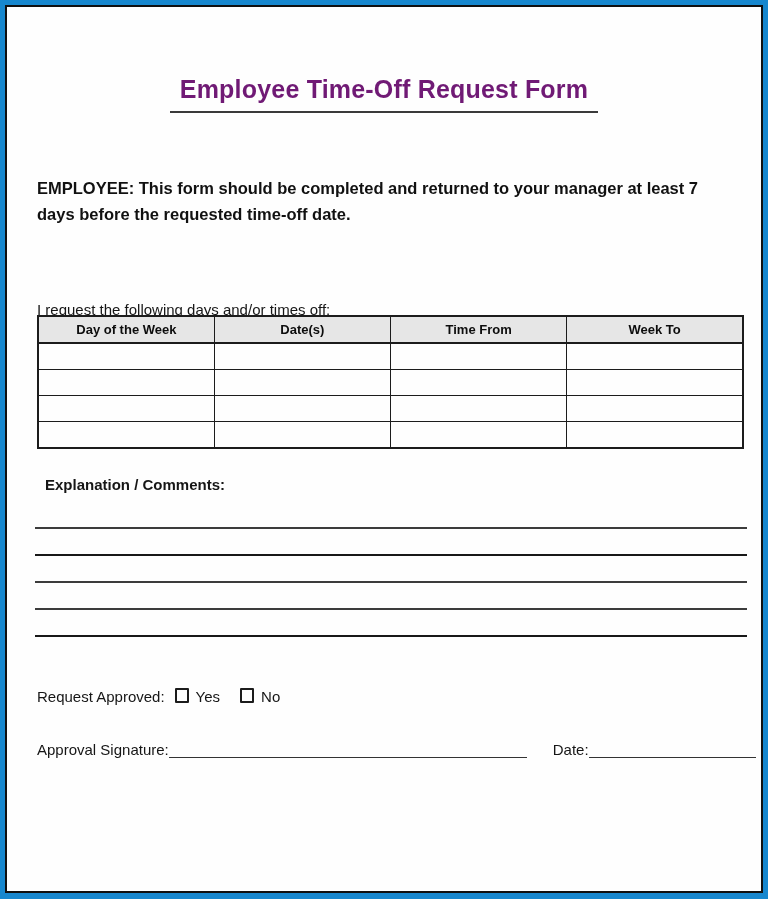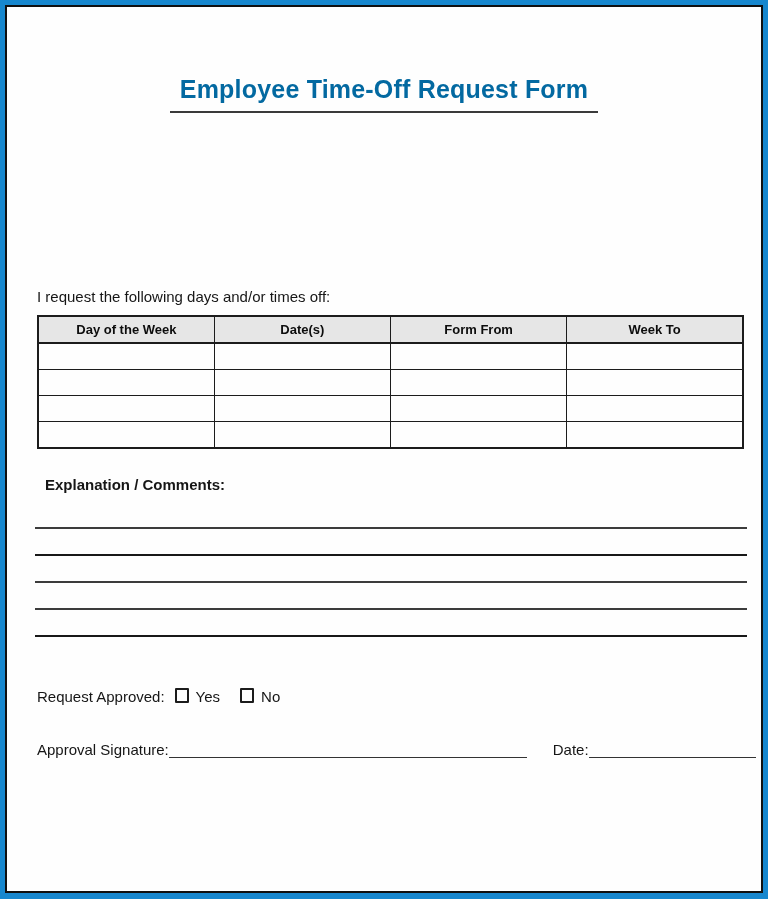--- a/index.html
+++ b/index.html
@@ -27,21 +27,21 @@
     top: 68px;
     left: 0;
     width: 100%;
     text-align: center;
   }
   .title {
     display: inline-block;
     margin: 0;
     font-size: 25px;
     font-weight: bold;
-    color: #0369a1;
+    color: #701a75;
     letter-spacing: 0.2px;
     border-bottom: 2px solid #3a3a3a;
     padding: 0 10px 7px 10px;
   }
   
   .instructions {
     position: absolute;
     top: 151px;
     left: 30px;
     width: 665px;
@@ -60,21 +60,21 @@
   .fill-line {
     display: inline-block;
     border-bottom: 1.5px solid #333;
     height: 15px;
     vertical-align: bottom;
   }
   .employee-name-row { top: 226px; }
   .employee-name-row .fill-line { width: 320px; }
   .request-intro {
     position: absolute;
-    top: 281px;
+    top: 294px;
     left: 30px;
     font-size: 15px;
   }
   
   .tof-table {
     position: absolute;
     top: 308px;
     left: 30px;
     width: 707px;
     border-collapse: collapse;
@@ -136,30 +136,31 @@
 </style>
 </head>
 <body>
 
 <div class="page">
 
   <div class="title-wrap">
     <h1 class="title">Employee Time-Off Request Form</h1>
   </div>
 
+  <p class="instructions">EMPLOYEE: This form should be completed and returned to your manager at least 7 days before the requested time-off date.</p>
 
 
   <div class="request-intro">I request the following days and/or times off:</div>
 
   <table class="tof-table">
     <thead>
       <tr>
         <th>Day of the Week</th>
         <th>Date(s)</th>
-        <th>Form From</th>
+        <th>Time From</th>
         <th>Week To</th>
       </tr>
     </thead>
     <tbody>
       <tr>
         <td></td>
         <td></td>
         <td></td>
         <td></td>
       </tr>

